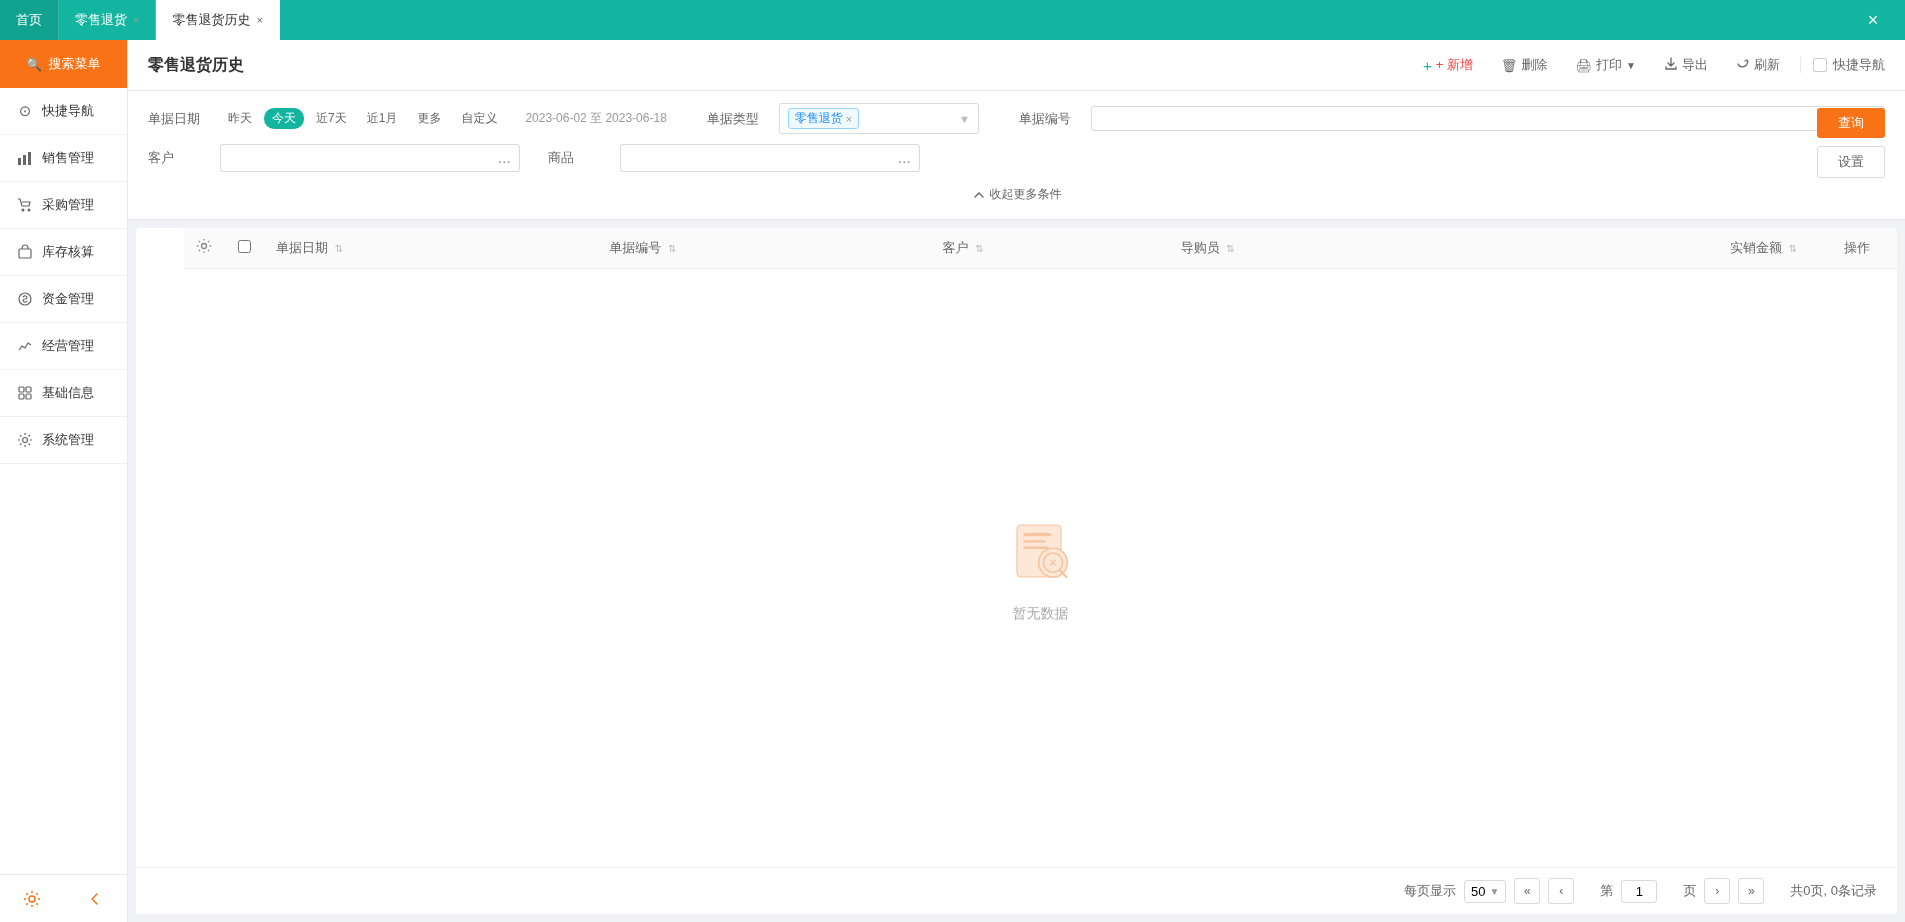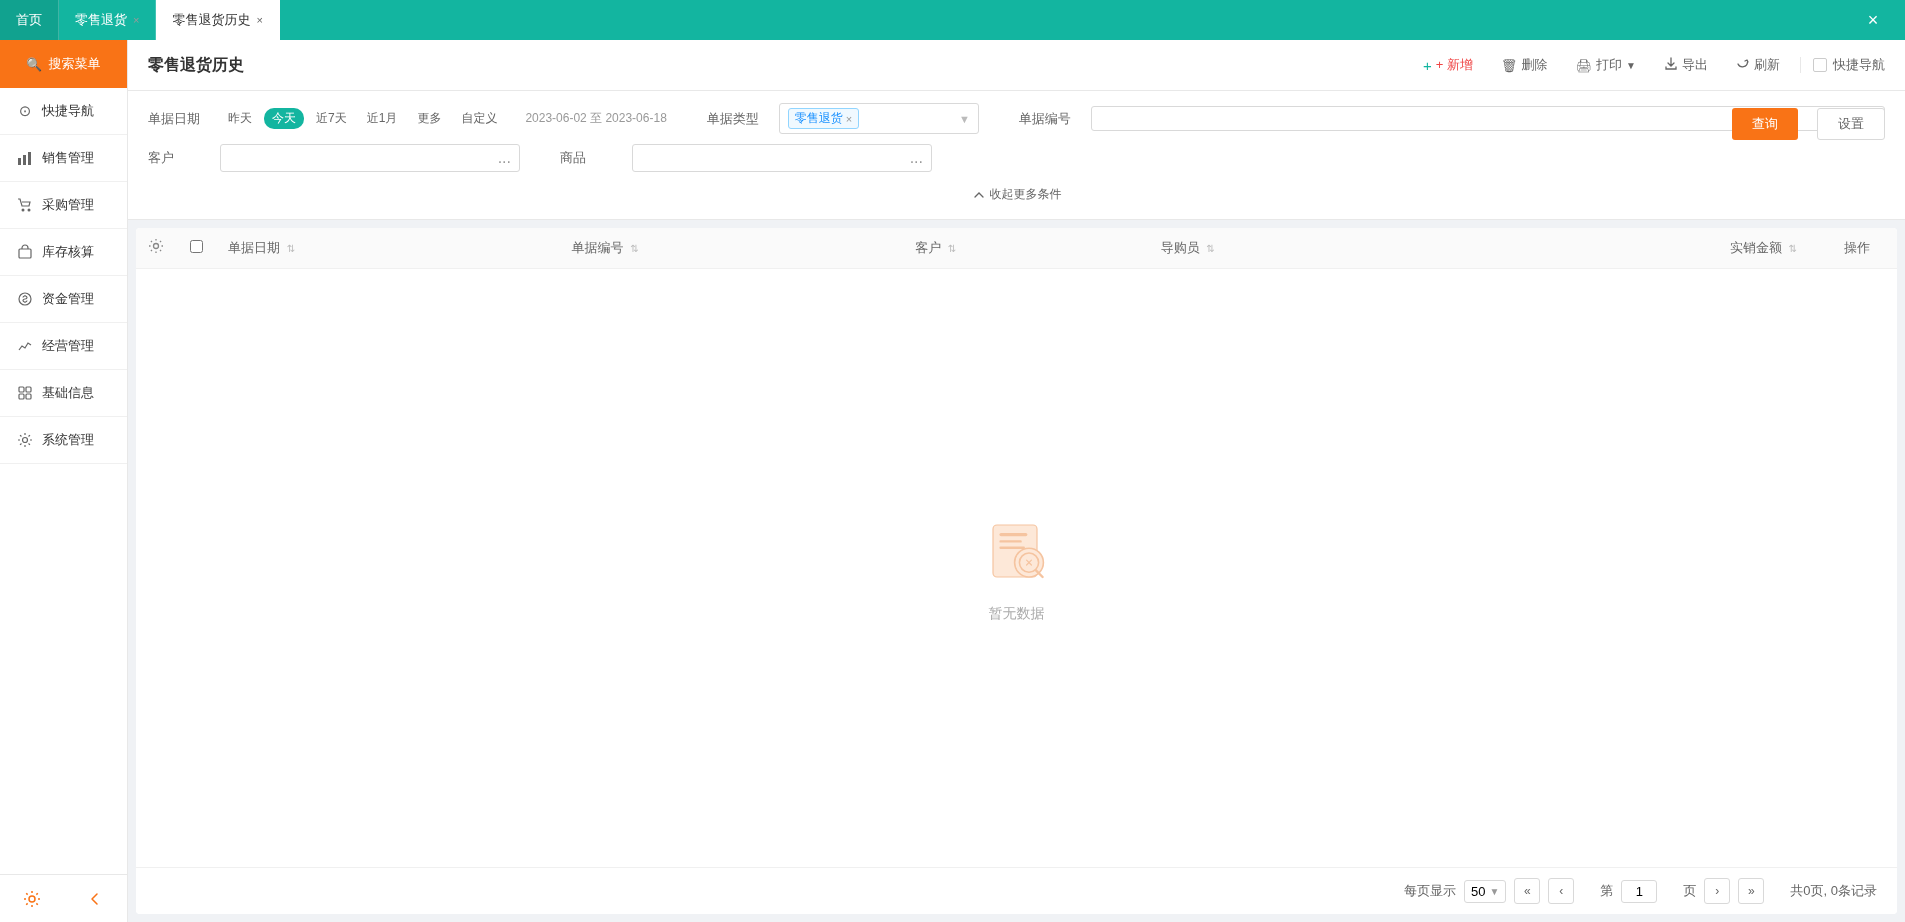--- a/index.html
+++ b/index.html
@@ -573,44 +573,44 @@
       </div>
 
       <div class="filter-row">
 
         <span class="filter-label">客户</span>
         <div style="display:flex; align-items:center; border:1px solid #d9d9d9; border-radius:3px; padding:4px 8px; min-width:300px; background:#fff;">
           <input style="border: none; outline: none; width: 100%; font-size: 13px;">
           <span class="filter-dots">...</span>
         </div>
 
-        <span class="filter-label" style="margin-left:24px;">商品</span>
+        <span class="filter-label" style="margin-left:12px;">商品</span>
         <div style="display:flex; align-items:center; border:1px solid #d9d9d9; border-radius:3px; padding:4px 8px; min-width:300px; background:#fff;">
           <input style="border: none; outline: none; width: 100%; font-size: 13px;">
           <span class="filter-dots">...</span>
         </div>
       </div>
 
       <div style="display:flex; justify-content:center; margin-top:4px;">
         <div class="collapse-bar">
           <svg width="14" height="14" viewBox="0 0 14 14" fill="none">
               <path d="M3 9L7 5l4 4" stroke="#666" stroke-width="1.3" stroke-linecap="round"></path>
             </svg>
           <span>收起更多条件</span>
         </div>
       </div>
     </div>
 
-    <div style="position:absolute; right:20px; top:108px; display:flex; gap:19px; z-index:10;">
+    <div style="position:absolute; right:20px; top:108px; display:flex; flex-direction:column; gap:8px; z-index:10;">
       <button style="background:#f97316; color:#fff; border:none; border-radius:3px; padding:6px 20px; cursor:pointer; font-size:13px;">查询</button>
       <button style="background:#fff; color:#666; border:1px solid #d9d9d9; border-radius:3px; padding:6px 20px; cursor:pointer; font-size:13px;">设置</button>
     </div>
 
     <div class="table-container">
-      <div style="overflow-x:auto; flex:1; display:flex; flex-direction:column;">
+      <div style="overflow-x:auto; flex:1; display:flex; flex-direction:column;margin-left:48px;">
         <table>
           <thead>
             <tr>
               <th class="th-settings">
                 <span class="settings-icon">
                   <svg width="16" height="16" viewBox="0 0 16 16" fill="none">
                       <circle cx="8" cy="8" r="2.5" stroke="#888" stroke-width="1.3"></circle>
                       <path d="M8 1v1.5M8 13.5V15M1 8h1.5M13.5 8H15M2.93 2.93l1.06 1.06M12.01 12.01l1.06 1.06M2.93 13.07l1.06-1.06M12.01 3.99l1.06-1.06" stroke="#888" stroke-width="1.3"></path>
                     </svg>
                 </span>

